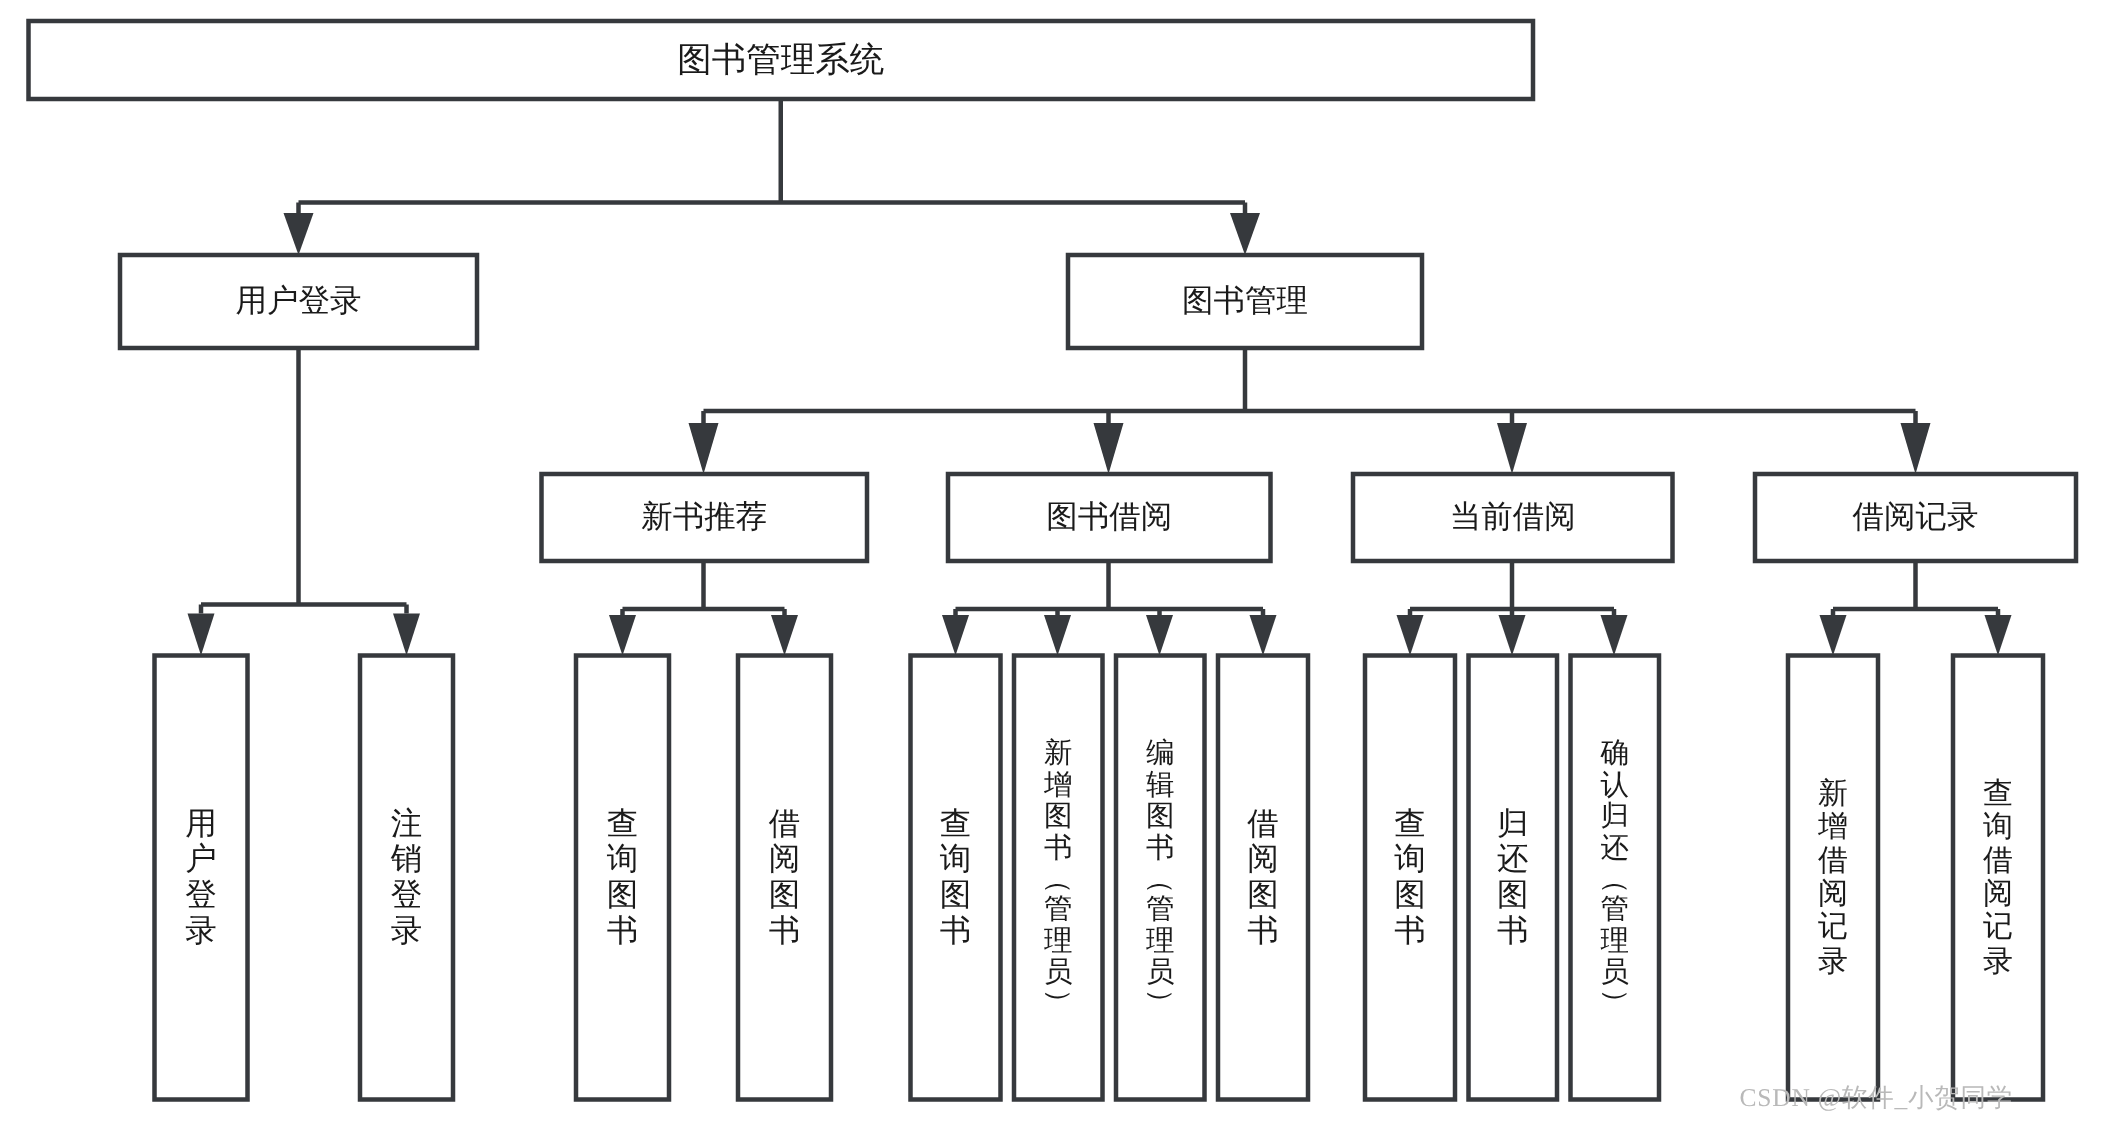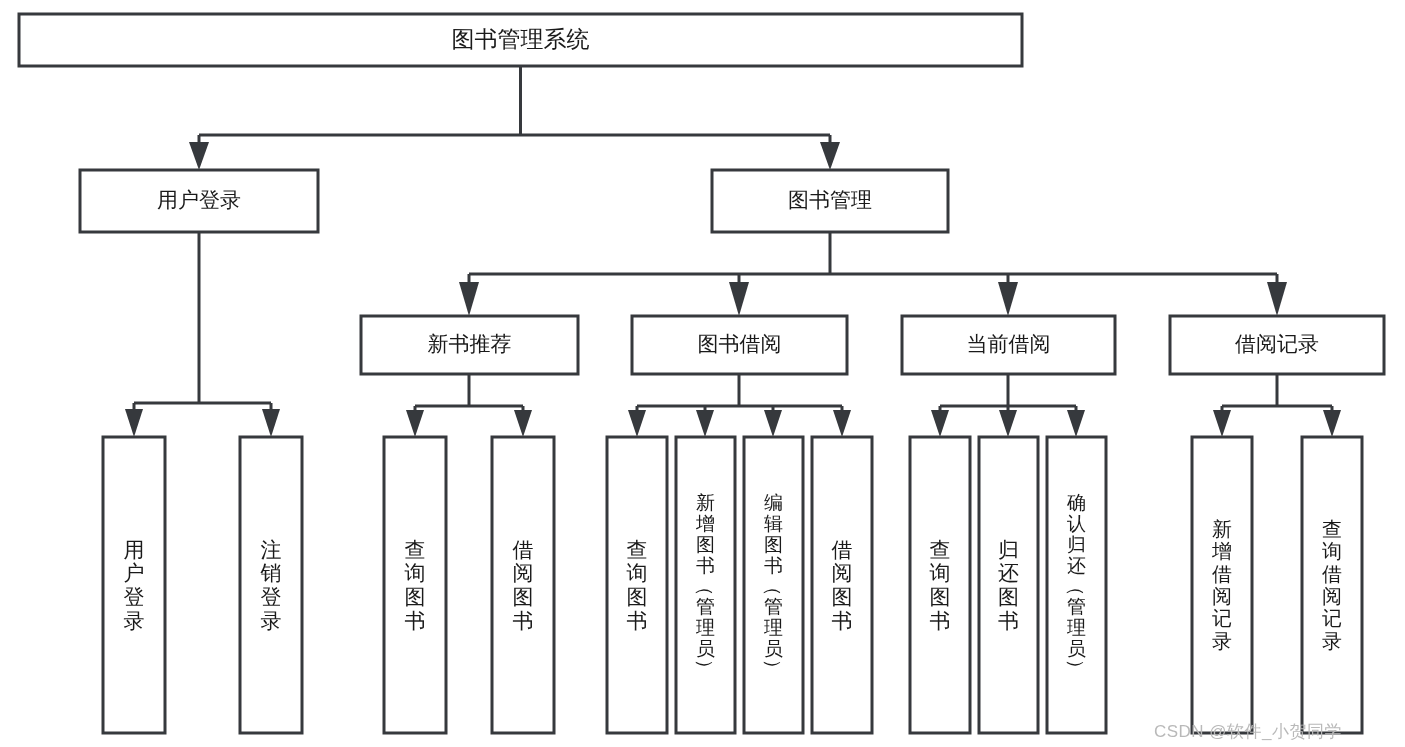--- a/index.html
+++ b/index.html
@@ -63,21 +63,21 @@
     pointer-events: none;
   }
   .vlabel span {
     display: block;
     text-align: center;
   }
   .watermark {
     position: absolute;
     right: 8px;
     bottom: 4px;
-    font-family: Liberation Sans, sans-serif;
+    font-family: Liberation Serif, serif;
     font-size: 17px;
     color: #b9b9b9;
     letter-spacing: 0.5px;
     white-space: nowrap;
   }
 </style>
 </head>
 <body>
 
 <div id="diagram-root">

